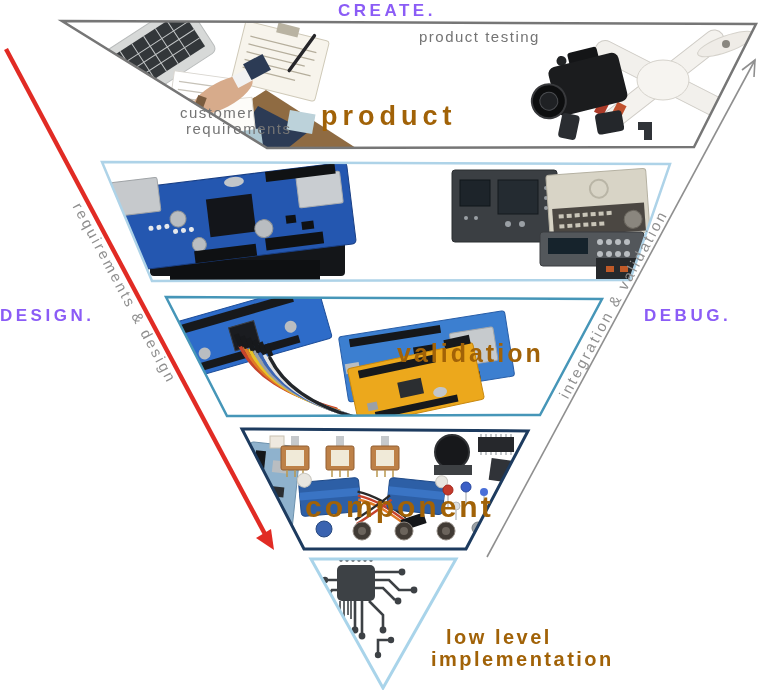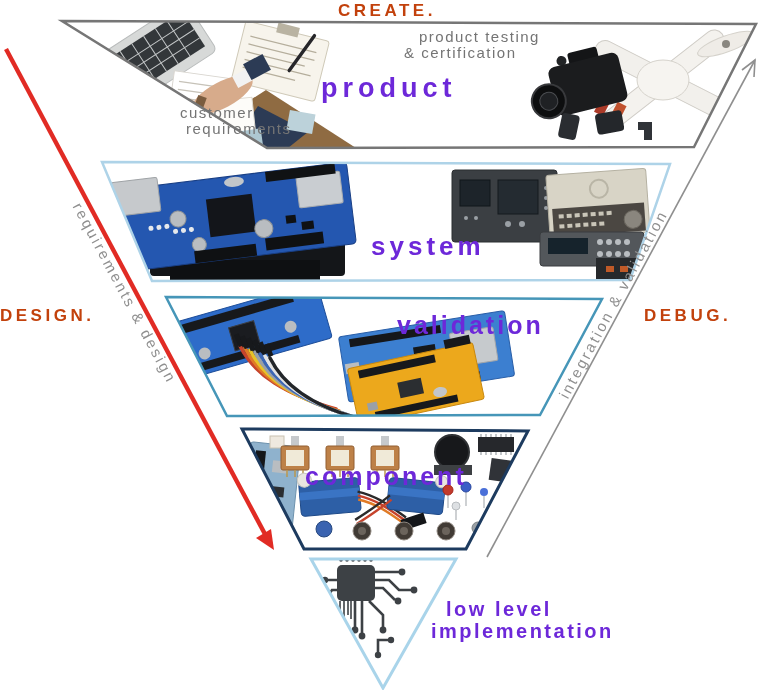--- a/index.html
+++ b/index.html
@@ -2,29 +2,29 @@
 <html><head>
 <meta charset="utf-8">
 <style>
   html,body{margin:0;padding:0;background:#ffffff;}
   .canvas{
     position:relative;width:768px;height:690px;background:#ffffff;overflow:hidden;
     font-family:"Liberation Sans", sans-serif;
   }
   .canvas svg{position:absolute;left:0;top:0;}
   .txt{position:absolute;white-space:nowrap;z-index:2;}
-  .phase{color:#c2410c;font-size:17px;font-weight:600;letter-spacing:3.5px;}
+  .phase{color:#8b5cf6;font-size:17px;font-weight:600;letter-spacing:3.5px;}
   .phase-top{left:338px;top:1px;}
   .phase-left{left:0;top:306px;}
   .phase-right{left:644px;top:306px;}
-  .lvl{color:#6d28d9;font-weight:600;}
+  .lvl{color:#a16207;font-weight:600;margin-top:28px;}
   .lvl-product{left:321px;top:73px;font-size:27px;letter-spacing:5px;}
   .lvl-system{left:371px;top:231px;font-size:26px;letter-spacing:4px;}
   .lvl-subsystem{left:397px;top:311px;font-size:25px;letter-spacing:3px;}
-  .lvl-component{left:305px;top:462px;font-size:25px;letter-spacing:3px;}
+  .lvl-component{left:305px;top:462px;font-size:30px;letter-spacing:3px;}
   .lvl-lowlevel{left:431px;top:598px;font-size:20px;letter-spacing:2.5px;line-height:22px;font-weight:600;}
   .lvl-lowlevel .ln1{display:block;margin-left:15px;}
   .lvl-lowlevel .ln2{display:block;}
   .anno{color:#747474;font-size:15px;letter-spacing:1.5px;line-height:16px;}
   .anno-customer{left:180px;top:105px;}
   .anno-customer .ln2{display:block;margin-left:6px;}
   .anno-testing{left:404px;top:29px;}
   .anno-testing .ln1{display:block;margin-left:15px;}
   .anno .ln1,.anno .ln2{display:block;}
   .rot{position:absolute;white-space:nowrap;z-index:2;color:#8f8f8f;font-size:15px;letter-spacing:2.5px;}
@@ -348,32 +348,30 @@
   <polygon points="274,550 256,538 271,529" fill="#e12b24"></polygon>
   <line x1="487" y1="557" x2="755" y2="60" stroke="#8f8f8f" stroke-width="1.6"></line>
   <path d="M742,70 L755,60 L754,77" fill="none" stroke="#8f8f8f" stroke-width="1.6"></path>
 </svg>
 
   <div class="txt phase phase-top">CREATE.</div>
   <div class="txt phase phase-left">DESIGN.</div>
   <div class="txt phase phase-right">DEBUG.</div>
 
   <div class="txt lvl lvl-product">product</div>
-  <div class="txt lvl lvl-system">system</div>
   <div class="txt lvl lvl-subsystem">validation</div>
   <div class="txt lvl lvl-component">component</div>
   <div class="txt anno anno-customer">
     <span class="ln1">customer</span>
     <span class="ln2">requirements</span>
   </div>
 
   <div class="txt lvl lvl-lowlevel">
     <span class="ln1">low level</span>
     <span class="ln2">implementation</span>
   </div>
   <div class="txt anno anno-testing">
     <span class="ln1">product testing</span>
-    <span class="ln2">&amp; certification</span>
   </div>
 
   <div class="rot rot-design">requirements &amp; design</div>
   <div class="rot rot-debug">integration &amp; validation</div>
 </div>
 
 </body></html>

